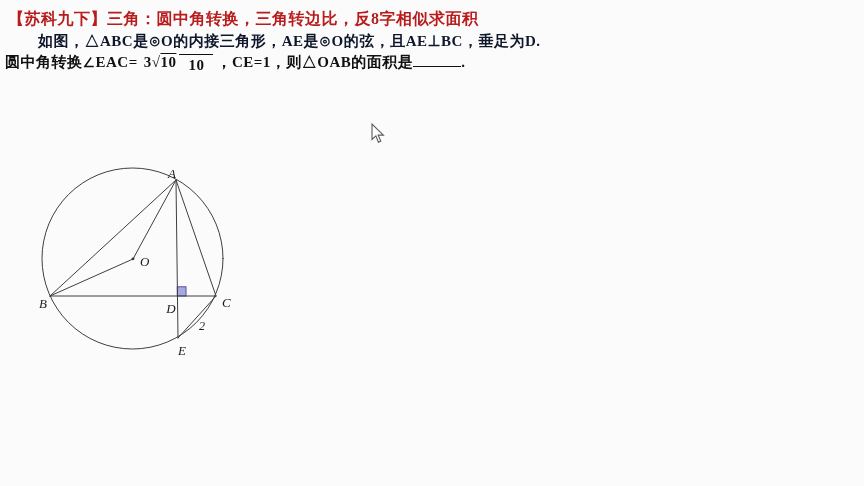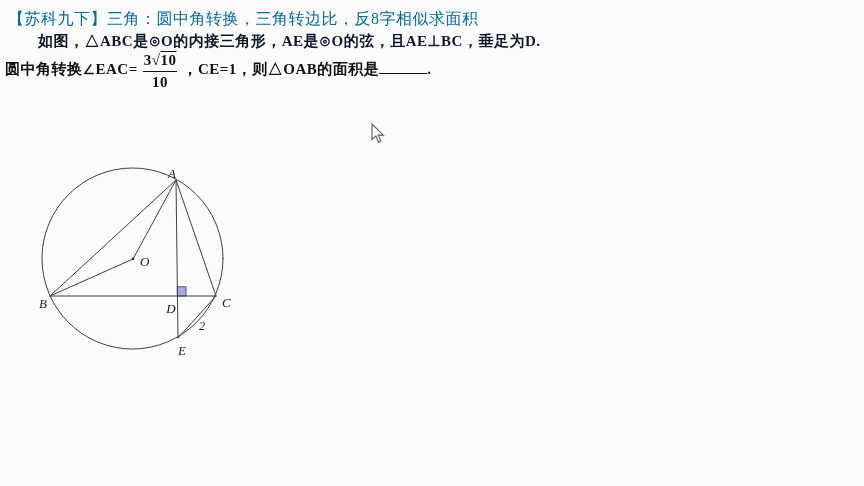--- a/index.html
+++ b/index.html
@@ -8,42 +8,42 @@
     background: #fbfbfb;
     overflow: hidden;
     position: relative;
     font-family: "Liberation Serif", serif;
     color: #111;
   }
   .page { position: absolute; inset: 0; }
 
   .title-line {
     position: absolute; left: 8px; top: 9px;
-    font-size: 16px; font-weight: normal;
-    color: #0369a1;
+    font-size: 16px; font-weight: bold;
+    color: #b91c1c;
     white-space: nowrap;
     letter-spacing: 0.5px;
   }
   .statement-line {
     position: absolute; left: 38px; top: 32px;
     font-size: 15px; font-weight: bold;
     color: #0f172a;
     white-space: nowrap;
     letter-spacing: 0.5px;
   }
   .given-line {
     position: absolute; left: 5px; top: 52px;
     font-size: 15px; font-weight: bold;
     color: #111;
     white-space: nowrap;
     letter-spacing: 0.5px;
   }
   .frac {
     display: inline-flex;
-    flex-direction: column;
+    flex-direction: row;
     align-items: center;
     vertical-align: middle;
     margin: 0 3px;
     line-height: 1.1;
   }
   .frac .num { padding: 0 3px 2px; }
   .frac .den { border-top: 1.6px solid #111; padding: 2px 9px 0; }
   .radicand { text-decoration: overline; }
   .blank-underline {
     display: inline-block;

